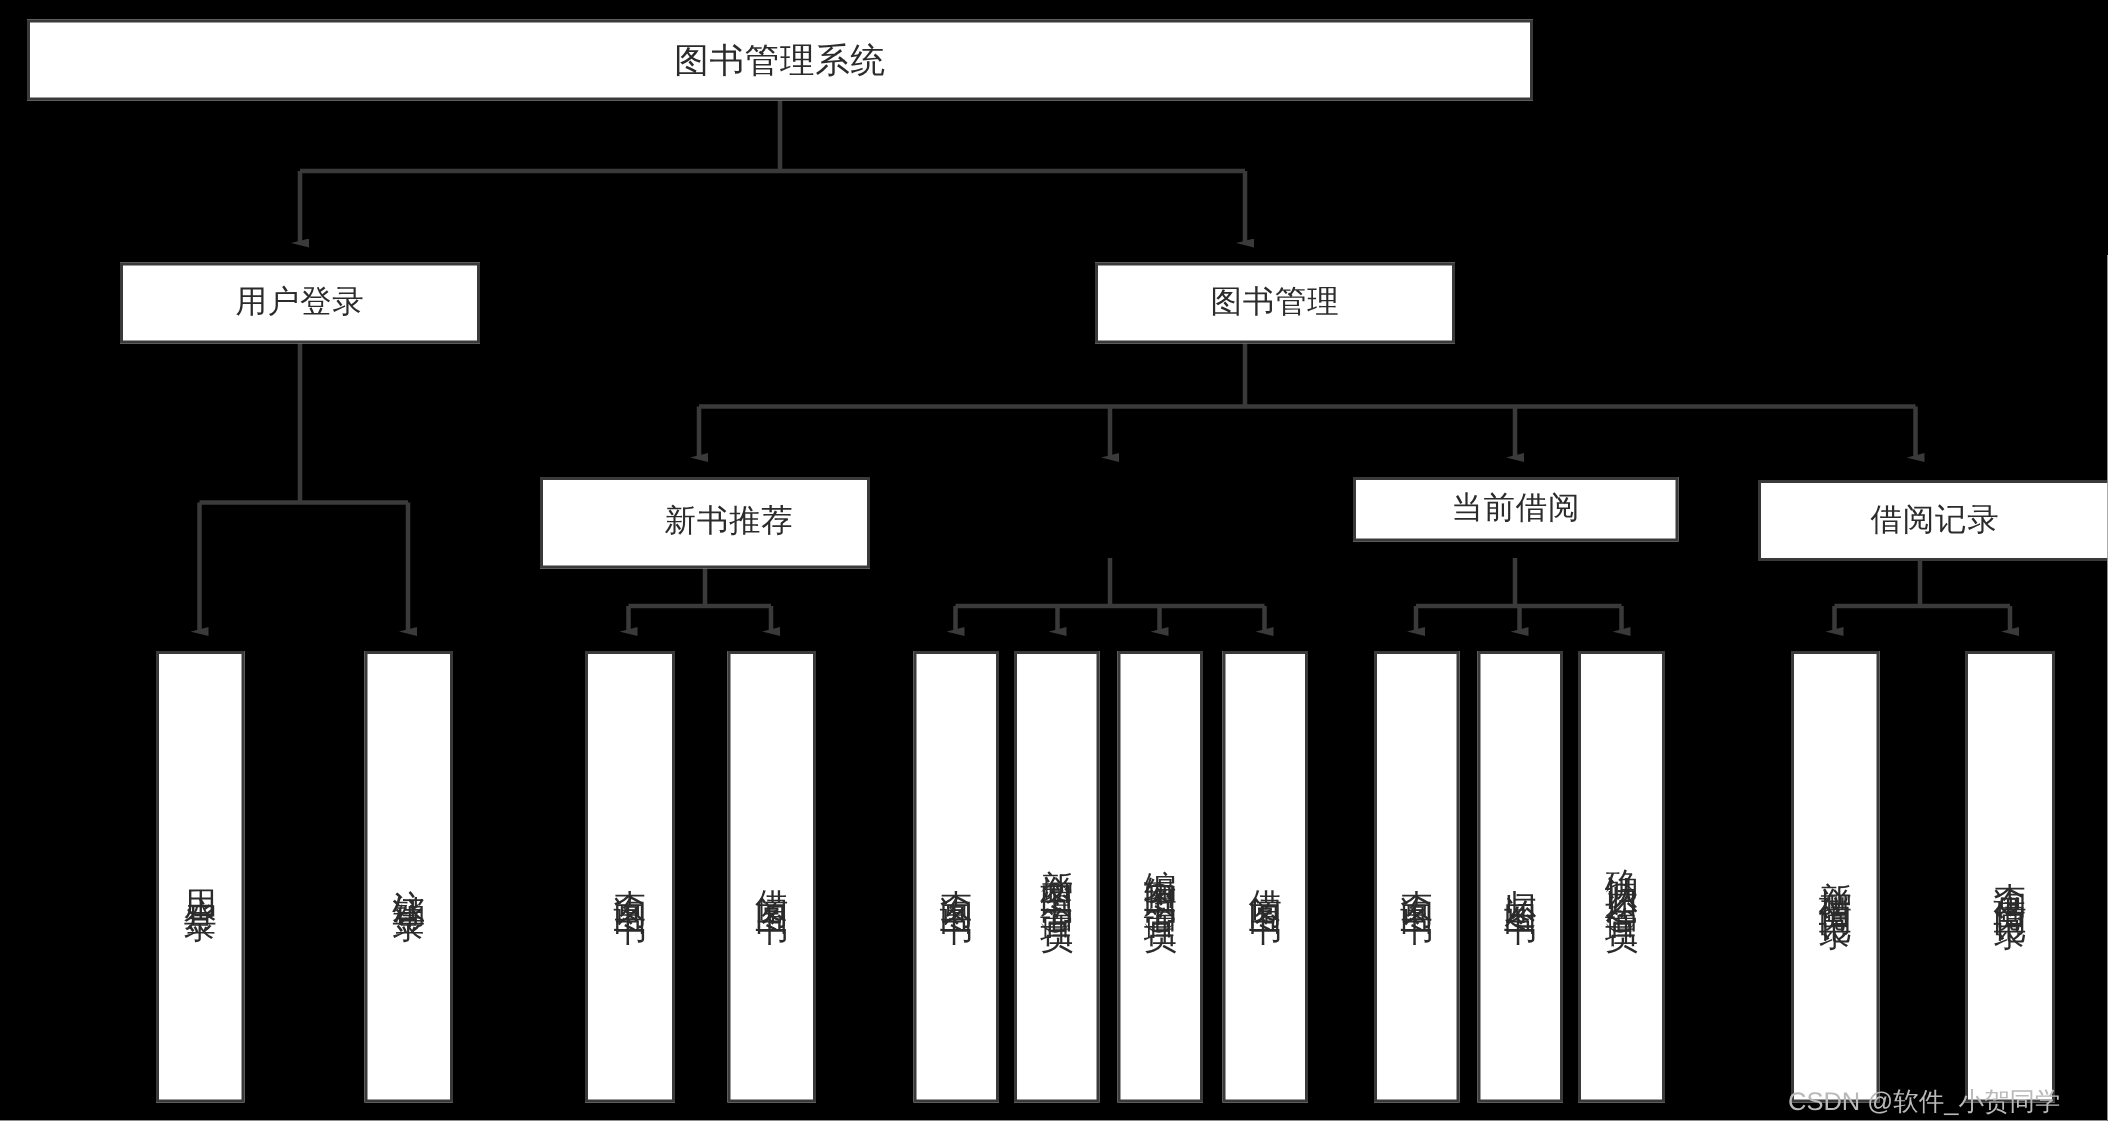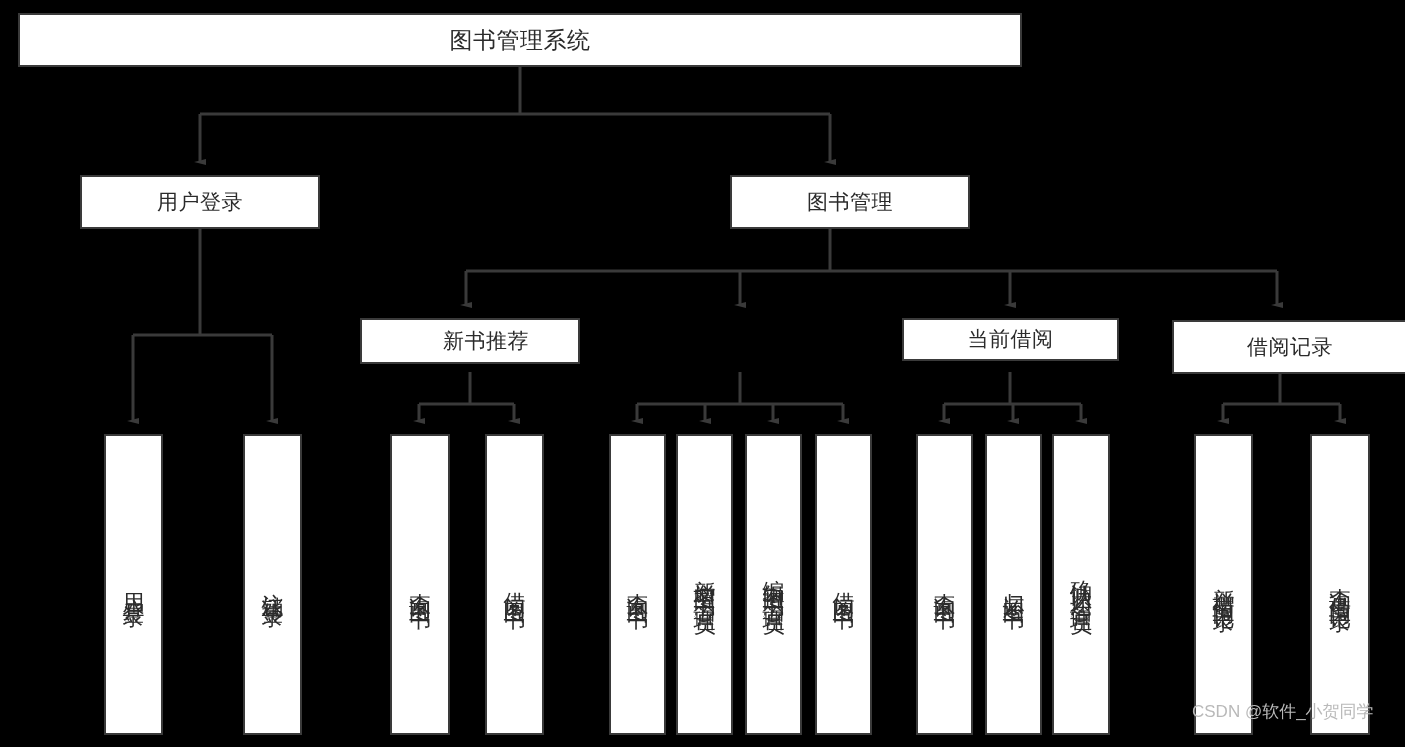--- a/index.html
+++ b/index.html
@@ -139,21 +139,21 @@
     <span class="node-label">图书管理系统</span>
   </div>
 
   <div class="node-box lvl-2" style="left:80px; top:175px; width:240px; height:54px;">
     <span class="node-label">用户登录</span>
   </div>
   <div class="node-box lvl-2" style="left:710px; top:175px; width:240px; height:54px;margin-left:20px;">
     <span class="node-label">图书管理</span>
   </div>
 
-  <div class="node-box lvl-3" style="left:360px; top:318px; width:220px; height:46px;padding-left:32px;">
+  <div class="node-box lvl-3" style="left:360px; top:318px; width:220px; height:61px;padding-left:32px;">
     <span class="node-label">新书推荐</span>
   </div>
   <div class="node-box lvl-3" style="left:902px; top:318px; width:217px; height:43px;">
     <span class="node-label">当前借阅</span>
   </div>
   <div class="node-box lvl-3" style="left:1172px; top:320px; width:236px; height:54px;">
     <span class="node-label">借阅记录</span>
   </div>
 
   <div class="node-box leaf" style="left:104px; top:434px; width:59px; height:301px;">
@@ -189,15 +189,15 @@
   <div class="node-box leaf" style="left:1052px; top:434px; width:58px; height:301px;">
     <span class="node-label">确认归还（管理员）</span>
   </div>
   <div class="node-box leaf" style="left:1194px; top:434px; width:59px; height:301px;">
     <span class="node-label">新增借阅记录</span>
   </div>
   <div class="node-box leaf" style="left:1310px; top:434px; width:60px; height:301px;">
     <span class="node-label">查询借阅记录</span>
   </div>
 
-  <div class="watermark" style="left:1192px; top:700px;">CSDN @软件_小贺同学</div>
+  <div class="watermark" style="left:1192px; top:723px;">CSDN @软件_小贺同学</div>
 
 </div>
 
 </body></html>

